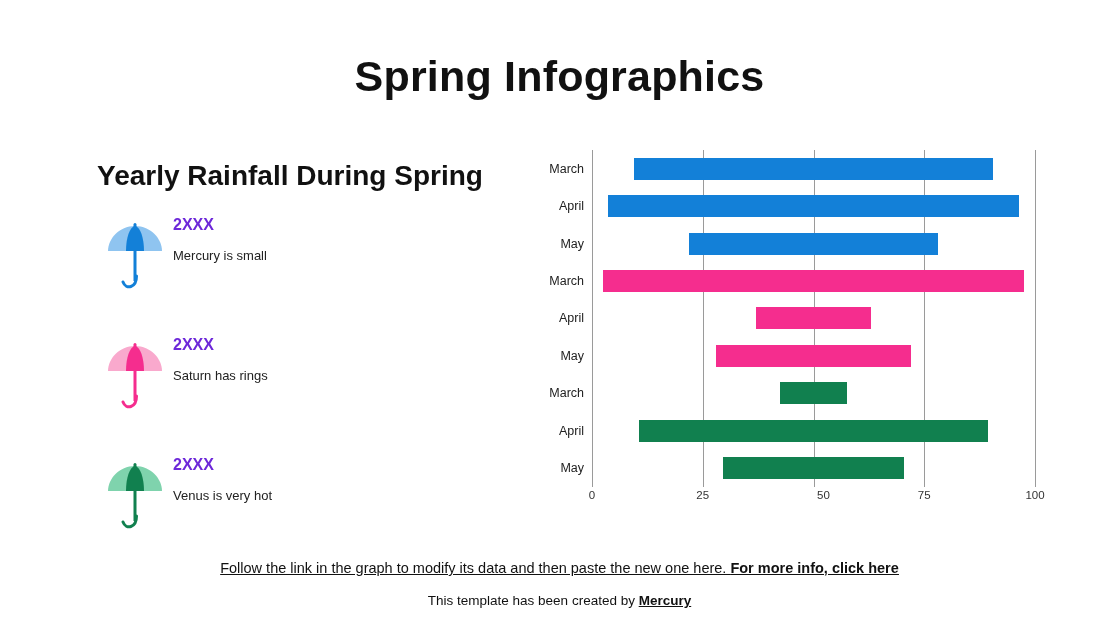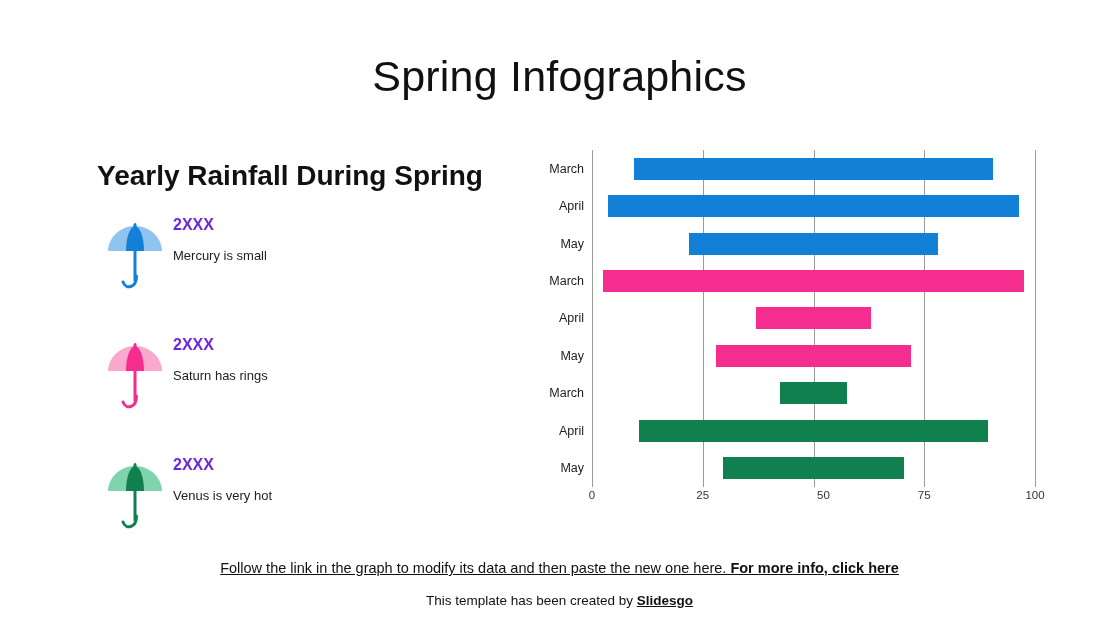--- a/index.html
+++ b/index.html
@@ -18,21 +18,21 @@
   }
 
   
   .title {
     position: absolute;
     top: 52px;
     left: 0;
     width: 1119px;
     text-align: center;
     font-size: 43px;
-    font-weight: normal;
+    font-weight: bold;
     color: #111111;
     letter-spacing: 0.2px;
   }
 
   
   .left-col {
     position: absolute;
     left: 97px;
     top: 160px;
     width: 420px;
@@ -261,16 +261,16 @@
         <span class="tick" style="left: 50%; padding-left: 20px;">50</span>
         <span class="tick" style="left: 75%;">75</span>
         <span class="tick" style="left: 100%;">100</span>
       </div>
   </div>
 
   <div class="footer footer-1">
     <span>Follow the link in the graph to modify its data and then paste the new one here. </span><a class="link" href="#">For more info, click here</a>
   </div>
   <div class="footer footer-2">
-    <span>This template has been created by </span><a class="link" href="#">Slidesgo</a>
+    <span>This template has been created by </span><a class="link" href="#">Mercury</a>
   </div>
 
 </div>
 
 </body></html>

